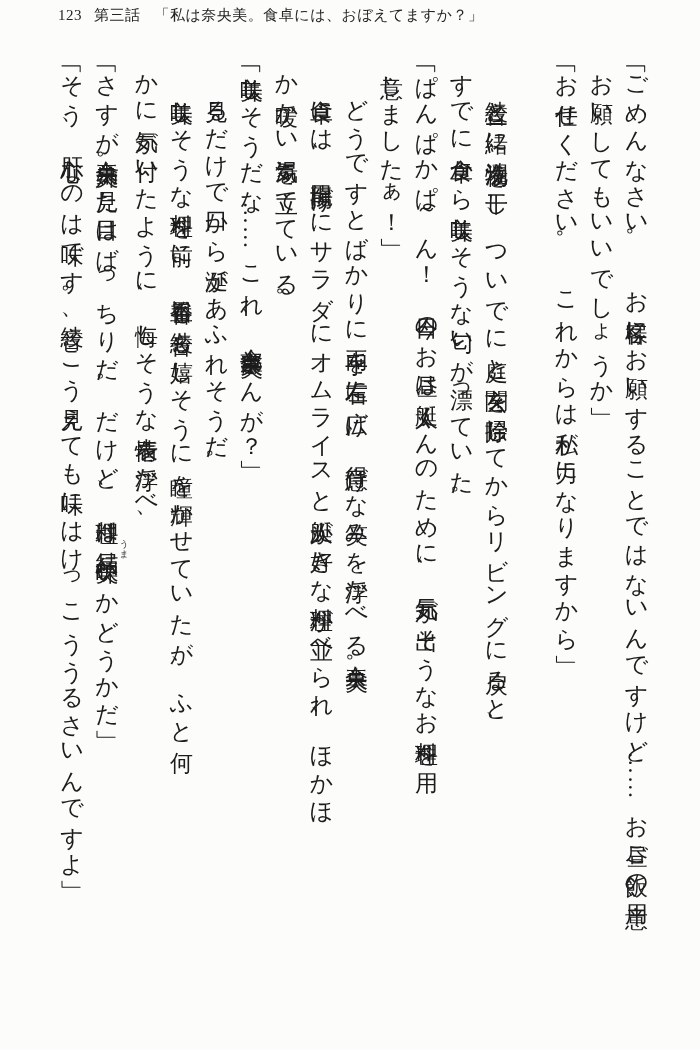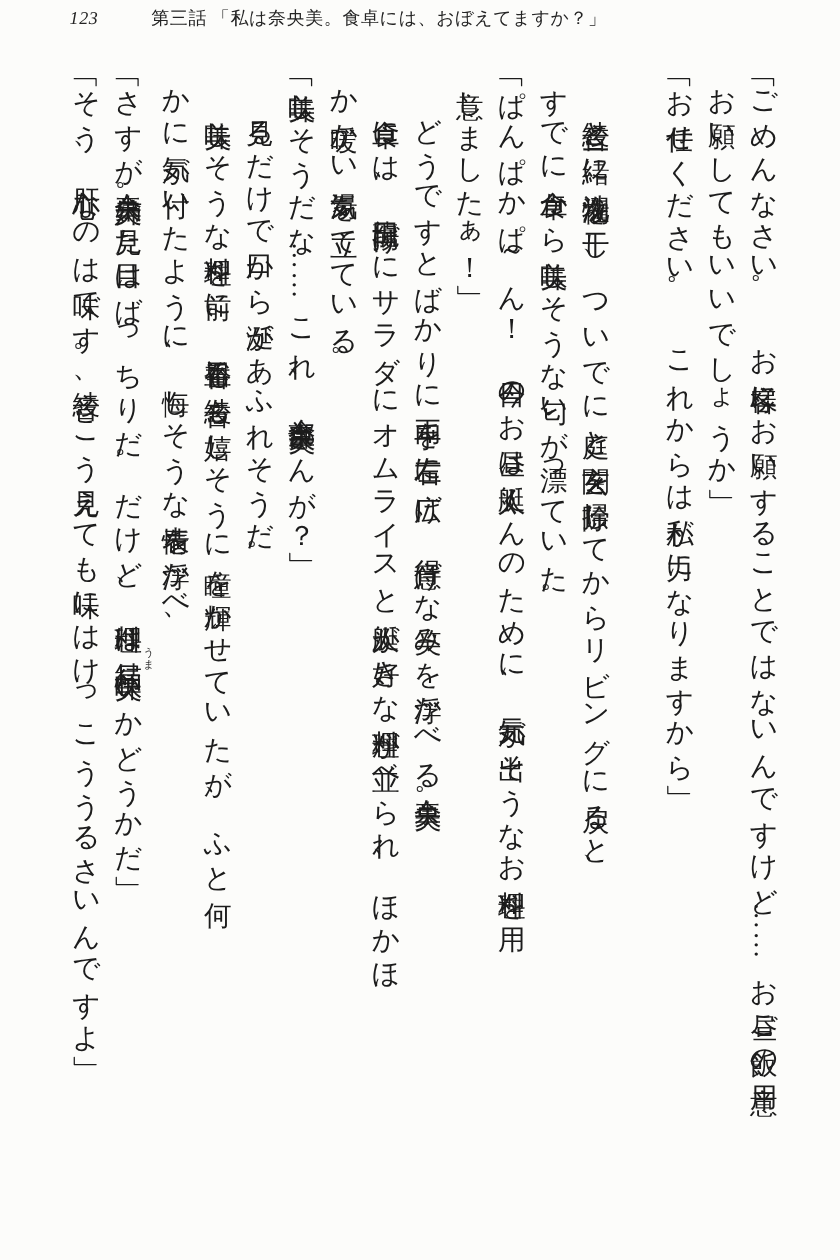--- a/index.html
+++ b/index.html
@@ -19,27 +19,26 @@
   .header{
     position:absolute;
     top:6px;left:58px;
     font-size:15px;
     letter-spacing:0.5px;
     color:#242424;
     white-space:nowrap;
   }
   .header .pagenum{
     display:inline-block;
-    margin-right:44px;
+    margin-right:12px;
     font-family:"Liberation Serif","DejaVu Serif",serif;
-    font-style:italic;
   }
   .header .chapter{
     display:inline-block;
-    margin-right:4px;
+    margin-right:14px;
   }
   
   .text-area{
     position:absolute;
     top:58px;
     right:46px;
     height:952px;
     writing-mode:vertical-rl;
     text-orientation:mixed;
     font-size:23px;

